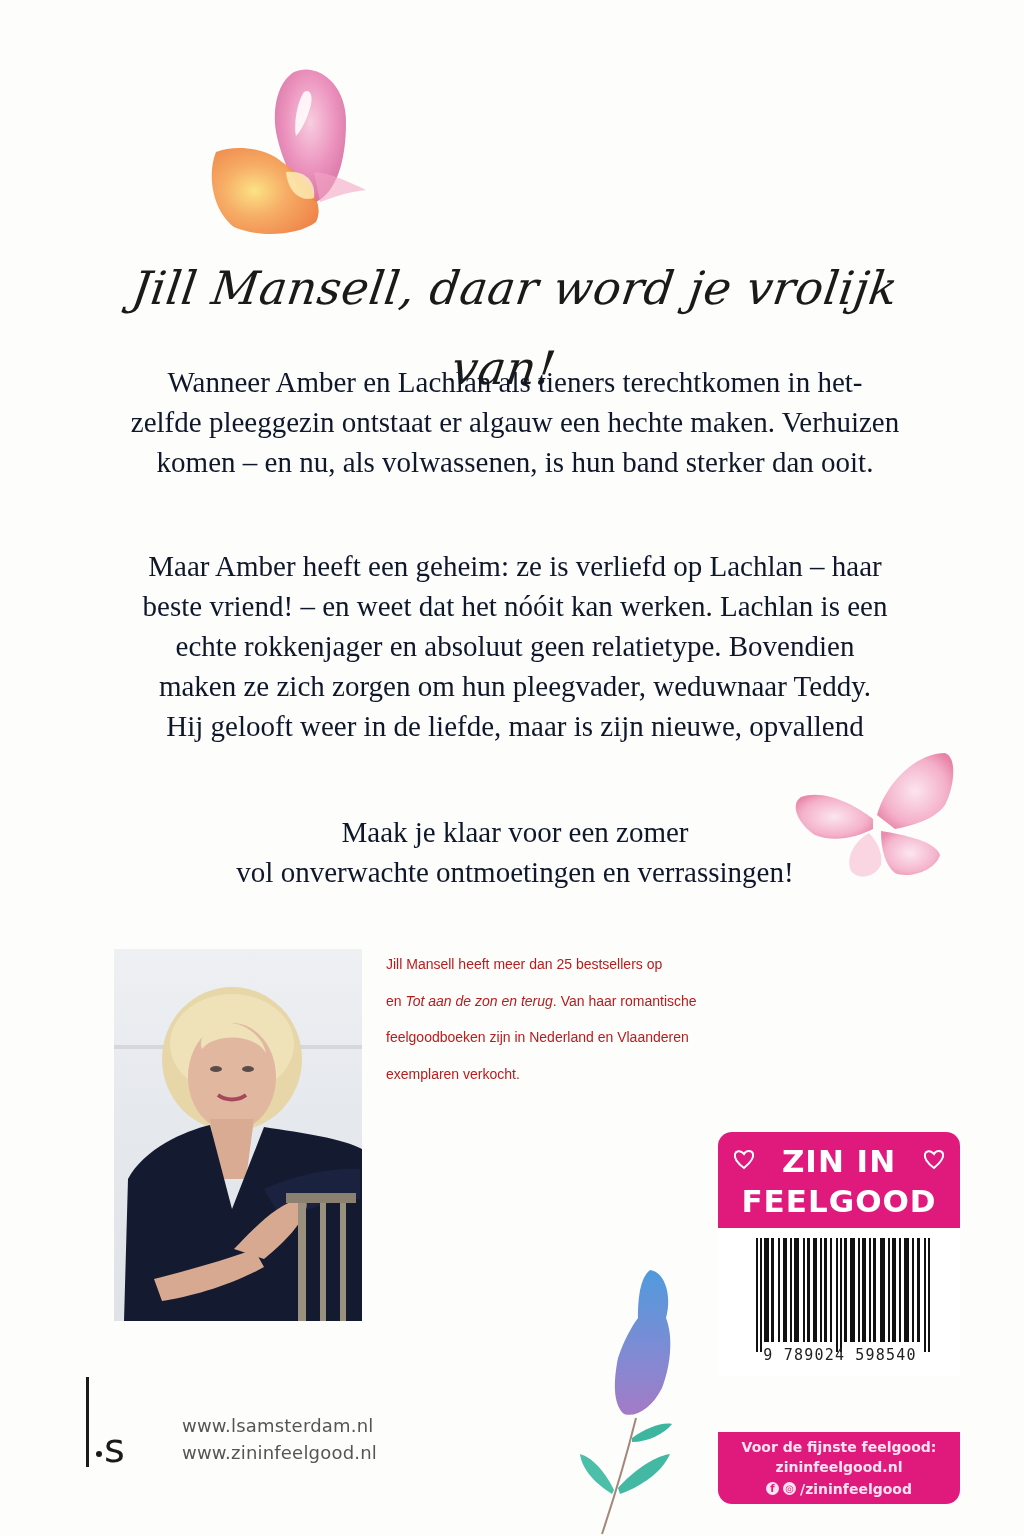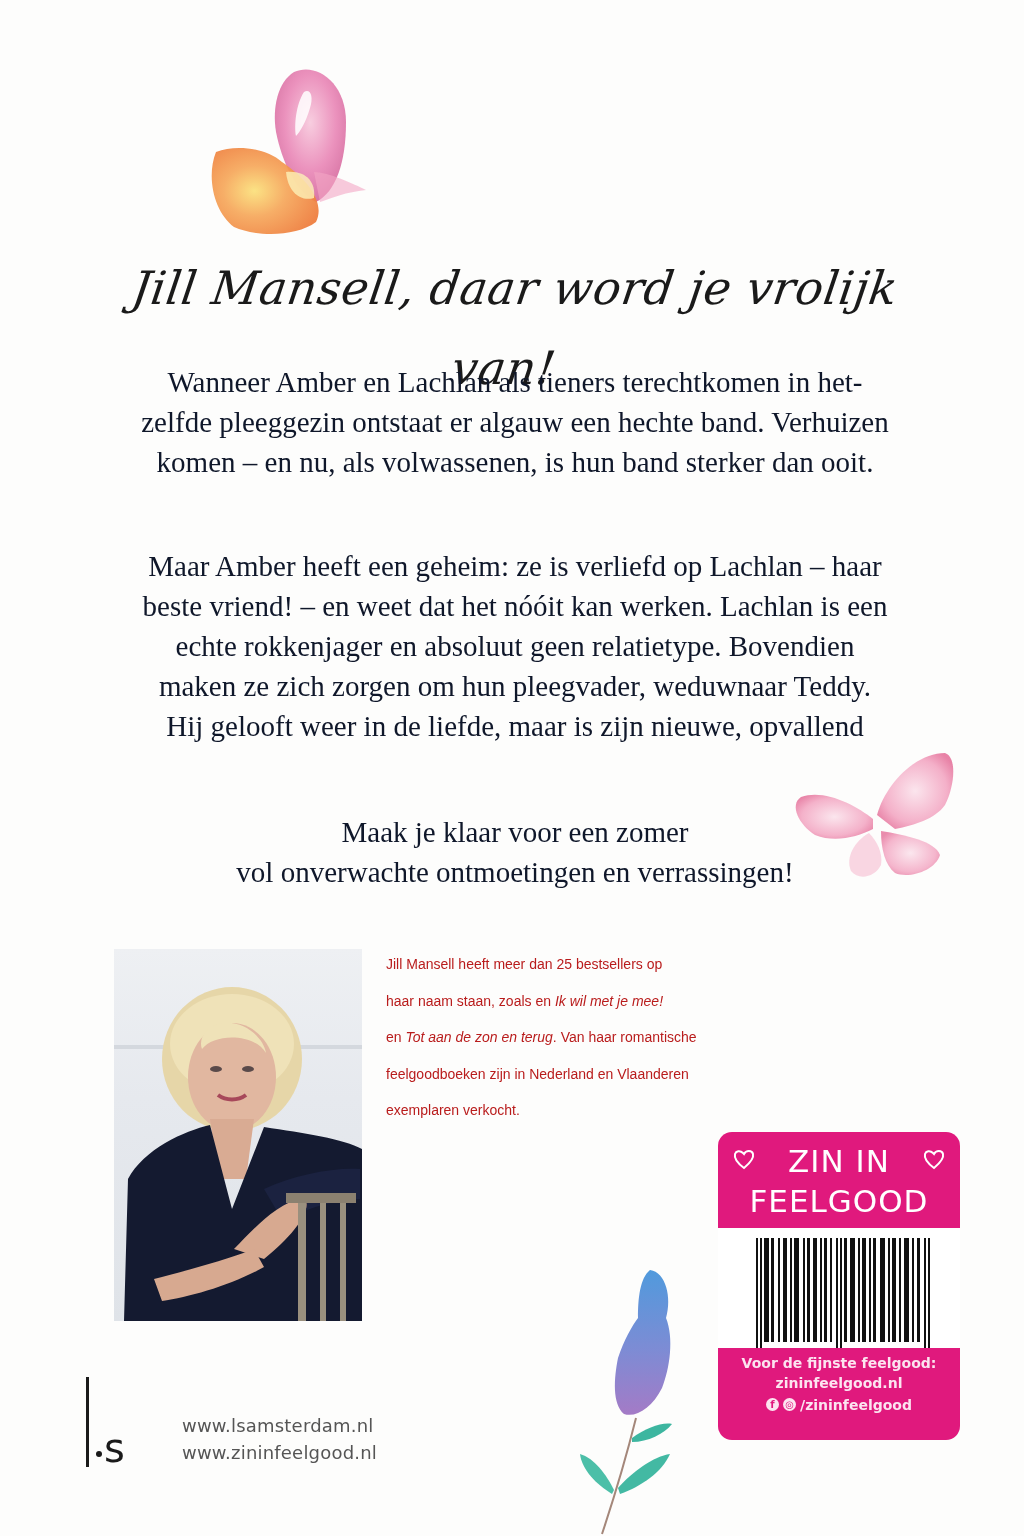--- a/index.html
+++ b/index.html
@@ -38,41 +38,41 @@
       font-family: Liberation Sans, sans-serif; font-size: 14px;
       line-height: 36.5px; color: #b91c1c;
     }
     .bio .line { display: block; white-space: nowrap; }
     .bio em { font-style: italic; }
 
     .badge-top {
       position: absolute; left: 718px; top: 1132px; width: 242px; height: 96px;
       background: #e0197d; border-radius: 14px 14px 0 0;
       color: #fff; text-align: center;
-      font-family: "DejaVu Sans", sans-serif; font-weight: normal;
+      font-family: "DejaVu Sans", sans-serif; font-weight: bold;
     }
     .badge-top .row1 { position: absolute; left: 0; right: 0; top: 10px; font-size: 31px; line-height: 38px; letter-spacing: 1px; }
     .badge-top .row2 { position: absolute; left: 0; right: 0; top: 50px; font-size: 31px; line-height: 38px; letter-spacing: 1px; }
     .heart { position: absolute; top: 16px; width: 24px; height: 22px; }
     .heart.l { left: 14px; }
     .heart.r { right: 14px; }
 
     .barcode-area {
       position: absolute; left: 718px; top: 1228px; width: 242px; height: 148px;
       background: #fff;
     }
     .barcode { position: absolute; left: 34px; top: 10px; width: 182px; height: 114px; }
     .barcode-number {
       position: absolute; left: 22px; top: 118px; width: 200px;
       font-family: "DejaVu Sans Mono", monospace; font-size: 15px; letter-spacing: 1.2px;
       color: #222; text-align: center; background: transparent;
     }
 
     .badge-bottom {
-      position: absolute; left: 718px; top: 1348px; width: 242px; height: 92px;
+      position: absolute; left: 718px; top: 1432px; width: 242px; height: 72px;
       background: #e0197d; border-radius: 0 0 14px 14px;
       color: #fce4f0; text-align: center;
       font-family: "DejaVu Sans", sans-serif; font-weight: bold; font-size: 14px; line-height: 20px;
       padding-top: 5px;
     }
     .badge-bottom .social { display: inline-flex; align-items: center; gap: 4px; }
     .soc-icon {
       display: inline-block; width: 13px; height: 13px; border-radius: 50%;
       background: #fce4f0; color: #e0197d; font-size: 10px; line-height: 13px; text-align: center;
     }
@@ -109,21 +109,21 @@
   <path d="M108 40 C114 36 118 44 114 56 C110 70 104 80 100 84 C98 74 100 52 108 40 Z" fill="#fff" opacity="0.85"></path>
   <path d="M20 100 C40 92 70 96 86 110 C110 126 130 150 120 170 C100 185 60 185 38 175 C18 160 10 125 20 100 Z" fill="url(#bt2)" opacity="0.92"></path>
   <path d="M118 120 C132 120 158 132 170 138 C150 140 136 146 124 150 Z" fill="#f4a6c4" opacity="0.6"></path>
   <path d="M90 120 C110 118 120 130 118 146 C104 150 92 140 90 120 Z" fill="#fdf1b8" opacity="0.8"></path>
 </svg>
 
 <div class="tagline">Jill Mansell, daar word je vrolijk van!</div>
 
 <div class="para p1">
   <span class="line">Wanneer Amber en Lachlan als tieners terechtkomen in het-</span>
-  <span class="line">zelfde pleeggezin ontstaat er algauw een hechte band. Verhuizen</span>
+  <span class="line">zelfde pleeggezin ontstaat er algauw een hechte maken. Verhuizen</span>
   <span class="line">komen – en nu, als volwassenen, is hun band sterker dan ooit.</span>
 </div>
 
 <div class="para p2">
   <span class="line">Maar Amber heeft een geheim: ze is verliefd op Lachlan – haar</span>
   <span class="line">beste vriend! – en weet dat het nóóit kan werken. Lachlan is een</span>
   <span class="line">echte rokkenjager en absoluut geen relatietype. Bovendien</span>
   <span class="line">maken ze zich zorgen om hun pleegvader, weduwnaar Teddy.</span>
   <span class="line">Hij gelooft weer in de liefde, maar is zijn nieuwe, opvallend</span>
 </div>
@@ -170,21 +170,20 @@
 
     <rect x="172" y="244" width="70" height="10" fill="#8b8170"></rect>
     <rect x="184" y="254" width="8" height="118" fill="#9a907e"></rect>
     <rect x="206" y="254" width="6" height="118" fill="#9a907e"></rect>
     <rect x="226" y="254" width="6" height="118" fill="#9a907e"></rect>
   </svg>
 </div>
 
 <div class="bio">
   <span class="line">Jill Mansell heeft meer dan 25 bestsellers op</span>
-  <span class="line"><span>haar naam staan, zoals en </span><em>Ik wil met je mee!</em></span>
   <span class="line"><span>en </span><em>Tot aan de zon en terug</em><span>. Van haar romantische</span></span>
   <span class="line">feelgoodboeken zijn in Nederland en Vlaanderen</span>
   <span class="line">exemplaren verkocht.</span>
 </div>
 
 <div class="badge-top">
   <svg class="heart l" viewBox="0 0 24 22">
     <path d="M12 20 C4 14 2 10 3 6 C4 3 8 2 11 5 C12 6 12 6 12 6 C14 2 20 2 21 6 C22 10 18 15 12 20 Z" fill="none" stroke="#fff" stroke-width="2"></path>
   </svg>
   <svg class="heart r" viewBox="0 0 24 22">

